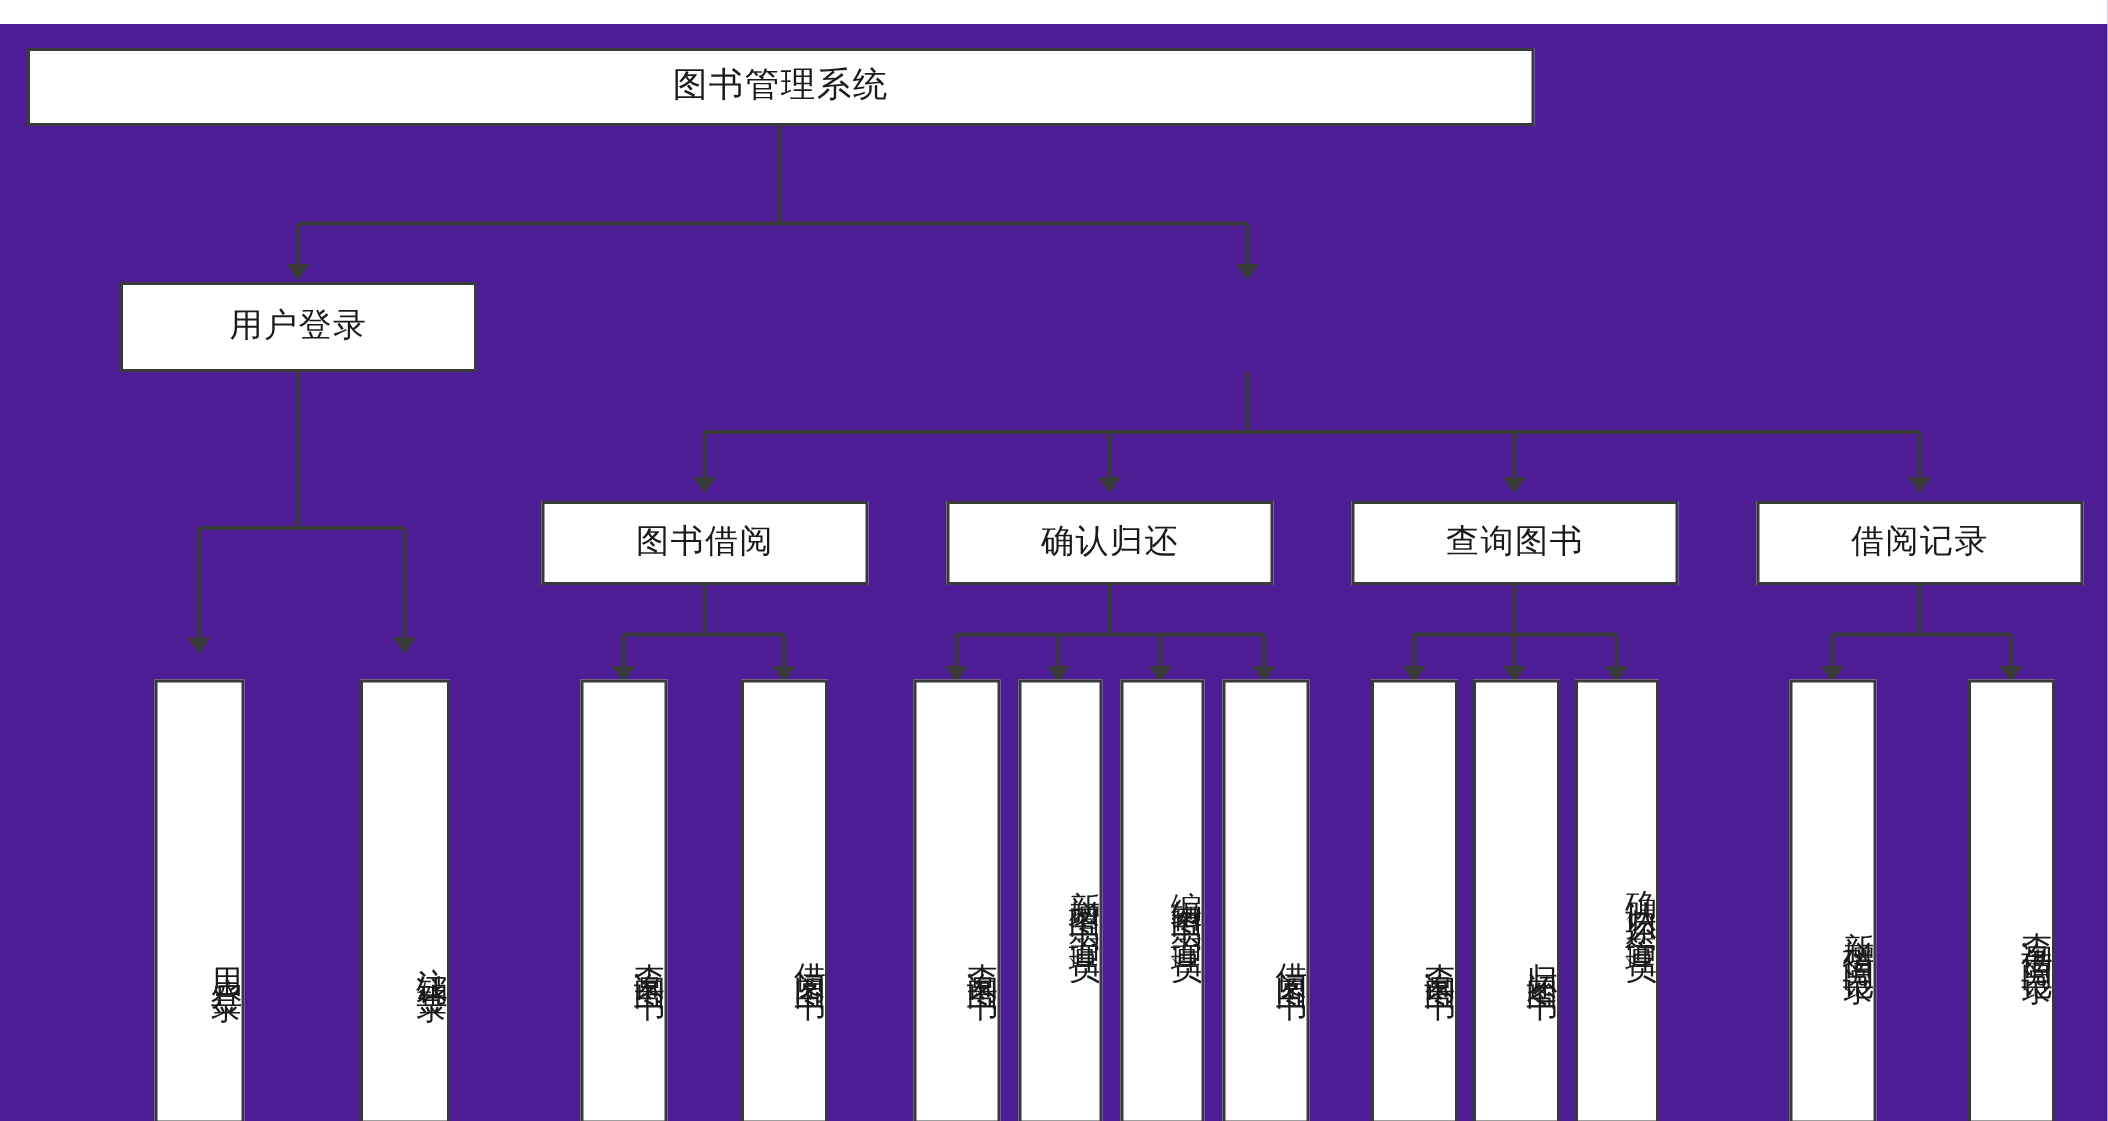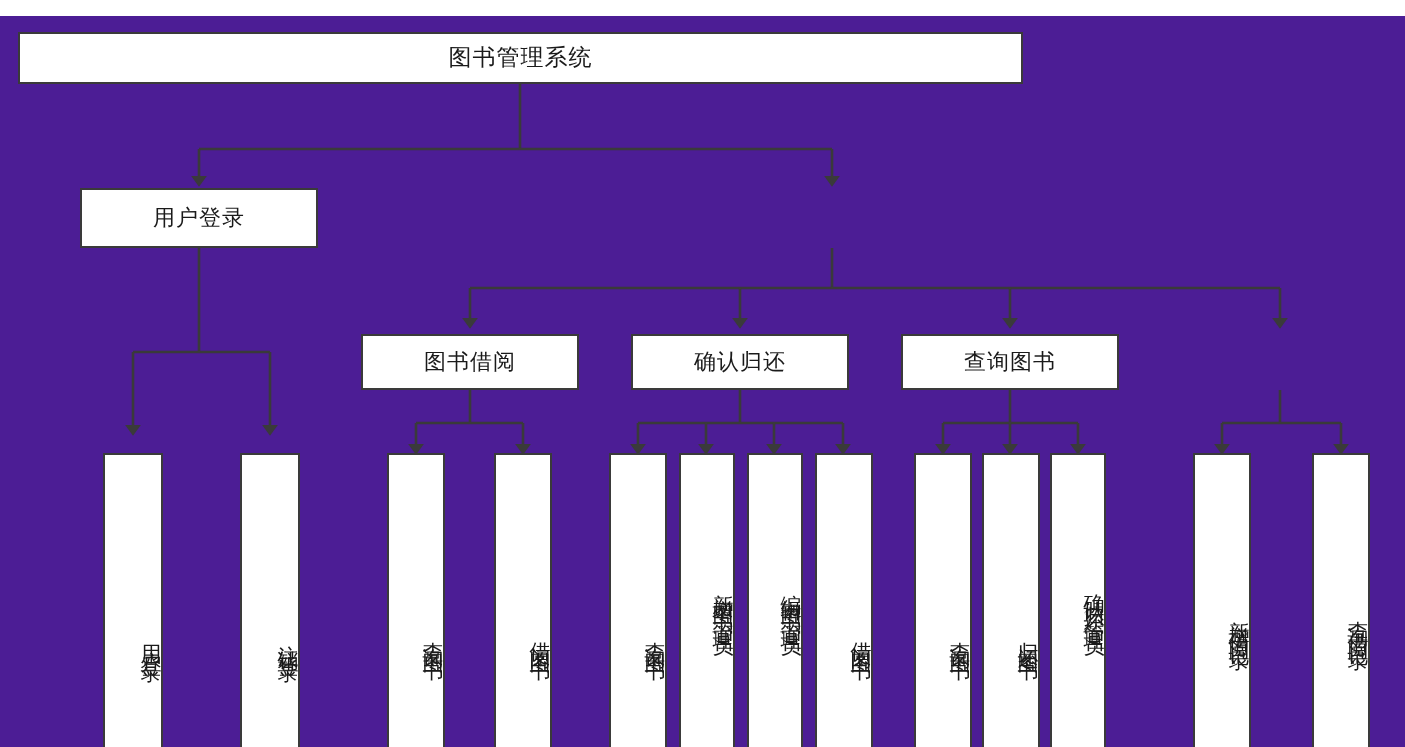--- a/index.html
+++ b/index.html
@@ -127,20 +127,21 @@
 
   <div class="node h" style="left:80px; top:172px; width:238px; height:60px;">用户登录</div>
 
 
   <div class="node h" style="left:361px; top:318px; width:218px; height:56px;">图书借阅</div>
 
   <div class="node h" style="left:631px; top:318px; width:218px; height:56px;">确认归还</div>
 
   <div class="node h" style="left:901px; top:318px; width:218px; height:56px;">查询图书</div>
 
+  <div class="node h" style="left:1171px; top:318px; width:218px; height:56px;">借阅记录</div>
 
   <div class="node v" style="left:103px; top:437px; width:60px; height:296px; padding-top:78px;">用户登录</div>
 
   <div class="node v" style="left:240px; top:437px; width:60px; height:296px; padding-top:78px;">注销登录</div>
 
   <div class="node v" style="left:387px; top:437px; width:58px; height:296px; padding-top:72px;">查询图书</div>
 
   <div class="node v" style="left:494px; top:437px; width:58px; height:296px; padding-top:72px;">借阅图书</div>
 
   <div class="node v" style="left:609px; top:437px; width:58px; height:296px; padding-top:72px;">查询图书</div>

